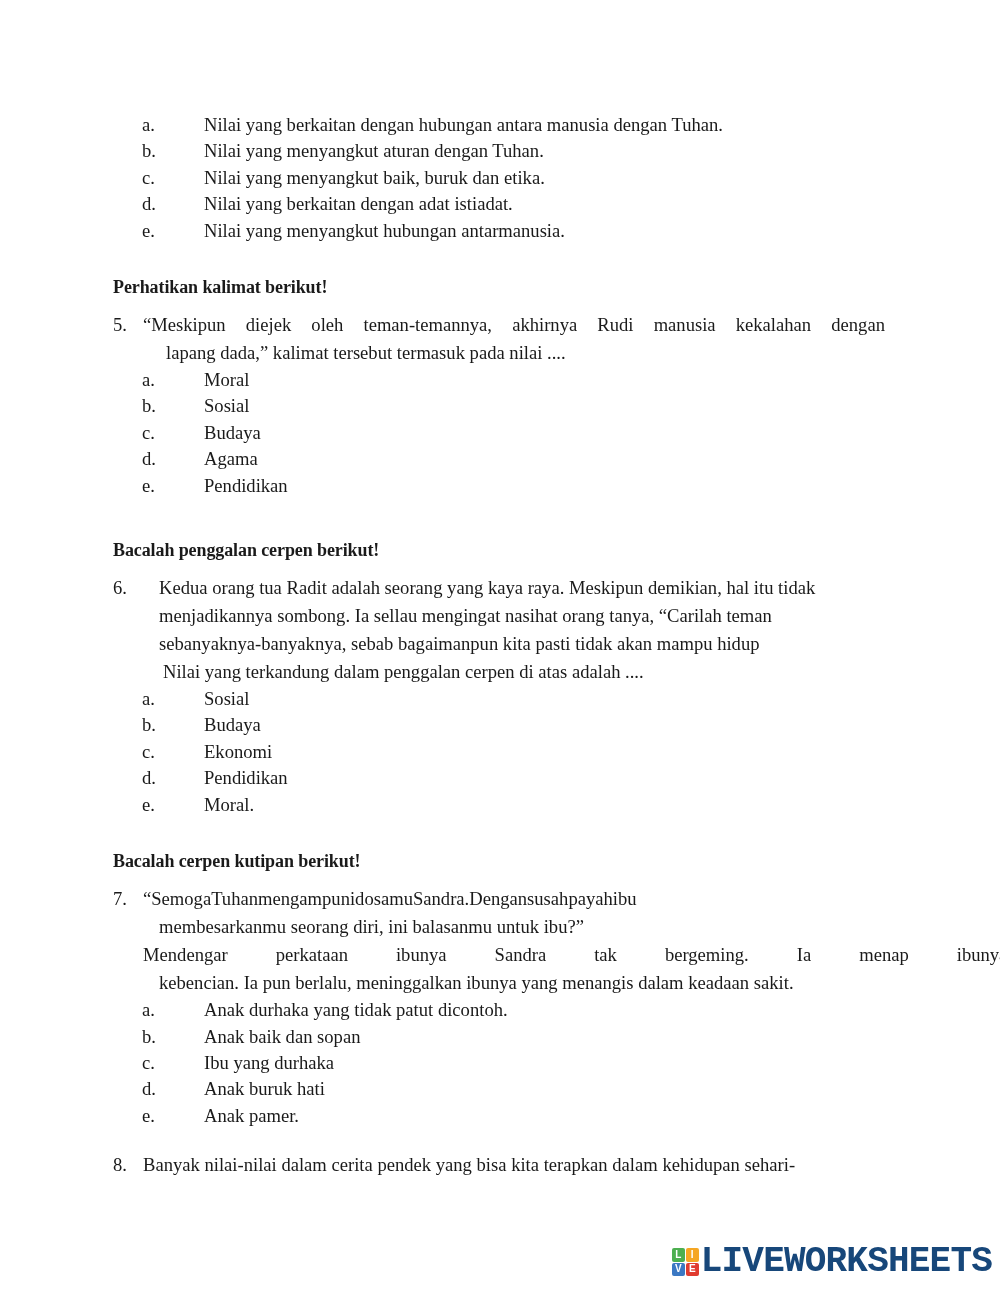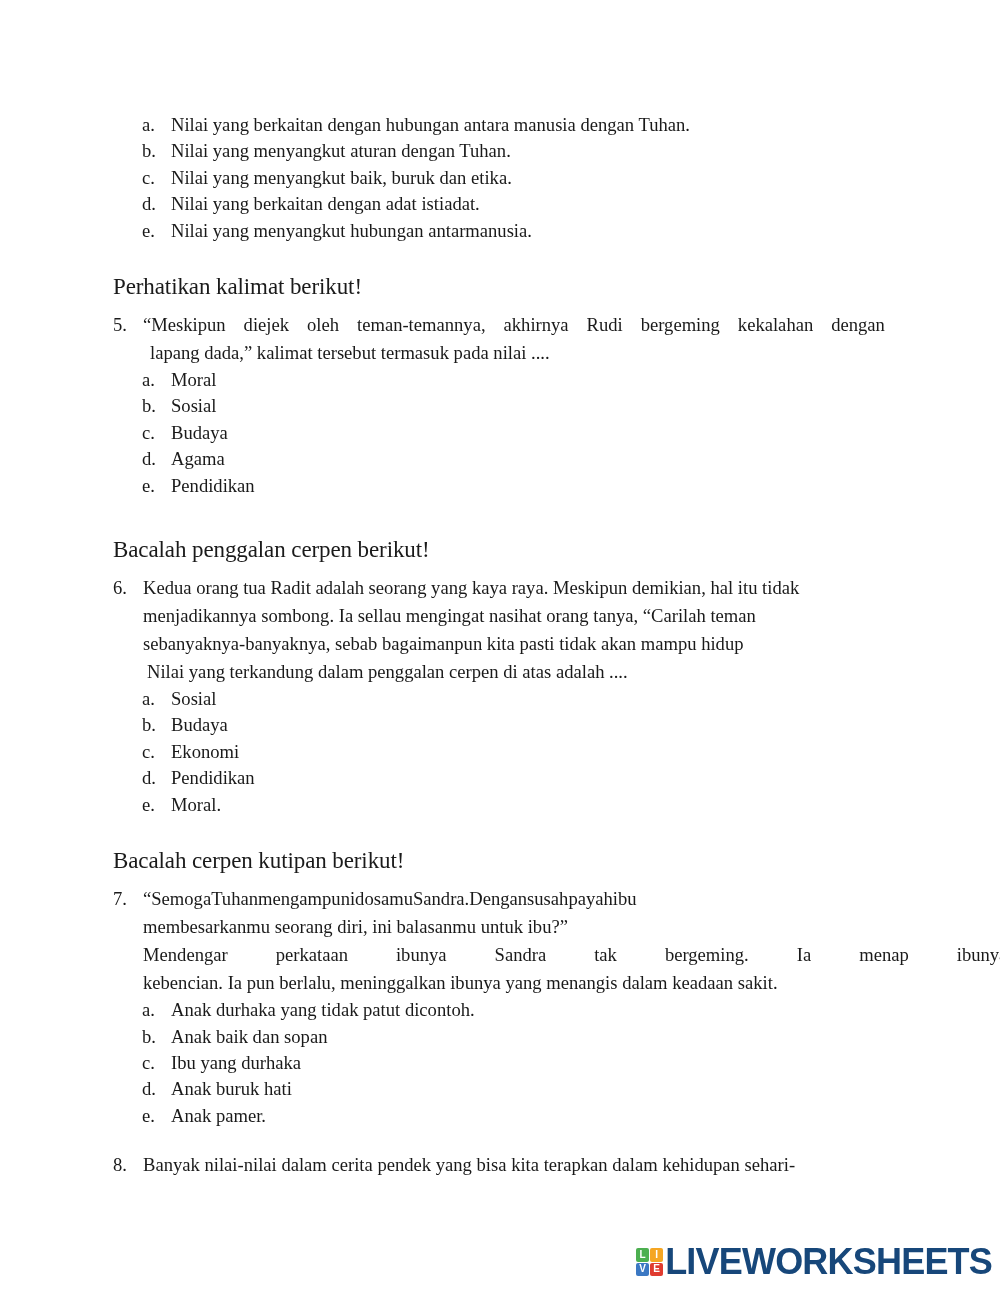--- a/index.html
+++ b/index.html
@@ -47,25 +47,26 @@
     font-size: 18.6px;
   }
   .option-row .marker {
     width: 29px;
     flex: 0 0 29px;
     margin-left: 29px;
     text-align: left;
   }
   .option-row .otext {
     flex: 1 1 auto;
+    margin-left: 33px;
   }
 
   .heading {
-    font-weight: normal;
-    font-size: 23px;
+    font-weight: bold;
+    font-size: 18px;
     line-height: 26px;
     letter-spacing: -0.1px;
   }
 
   .qblock {
     display: flex;
     align-items: flex-start;
     font-size: 18.6px;
     line-height: 28px;
   }
@@ -75,21 +76,21 @@
   }
   .qblock .qbody {
     flex: 1 1 auto;
   }
 
   .gap-sm { height: 11px; }
   .gap-md { height: 22px; }
   .gap-lg { height: 30px; }
   .gap-xl { height: 38px; }
 
-  .line { display: block; }
+  .line { display: block; margin-left: 16px; }
 
   
   .q5-l1 {
     display: flex;
     justify-content: space-between;
     white-space: nowrap;
   }
   .q5-l2 { padding-left: 7px; }
 
   .q7-l1 {
@@ -140,21 +141,21 @@
     color: #ffffff;
     border-radius: 2px;
     line-height: 1;
   }
   .lc-l { background: #4caf50; }
   .lc-i { background: #f5a623; }
   .lc-v { background: #3b78c3; }
   .lc-e { background: #e03b2f; }
 
   .logo-text {
-    font-family: Liberation Sans, sans-serif;
+    font-family: Liberation Mono, monospace;
     font-weight: bold;
     font-size: 36px;
     letter-spacing: -0.8px;
     color: #17477a;
     line-height: 1;
   }
 </style>
 </head>
 <body>
 
@@ -193,21 +194,21 @@
     <div class="qblock">
       <span class="qnum">5.</span>
       <span class="qbody">
         <span class="q5-l1">
           <span>“Meskipun</span>
           <span>diejek</span>
           <span>oleh</span>
           <span>teman-temannya,</span>
           <span>akhirnya</span>
           <span>Rudi</span>
-          <span>bergeming</span>
+          <span>manusia</span>
           <span>kekalahan</span>
           <span>dengan</span>
         </span>
         <span class="line q5-l2">lapang dada,” kalimat tersebut termasuk pada nilai ....</span>
       </span>
     </div>
 
     <ul class="option-list">
       <li class="option-row">
         <span class="marker">a.</span>

